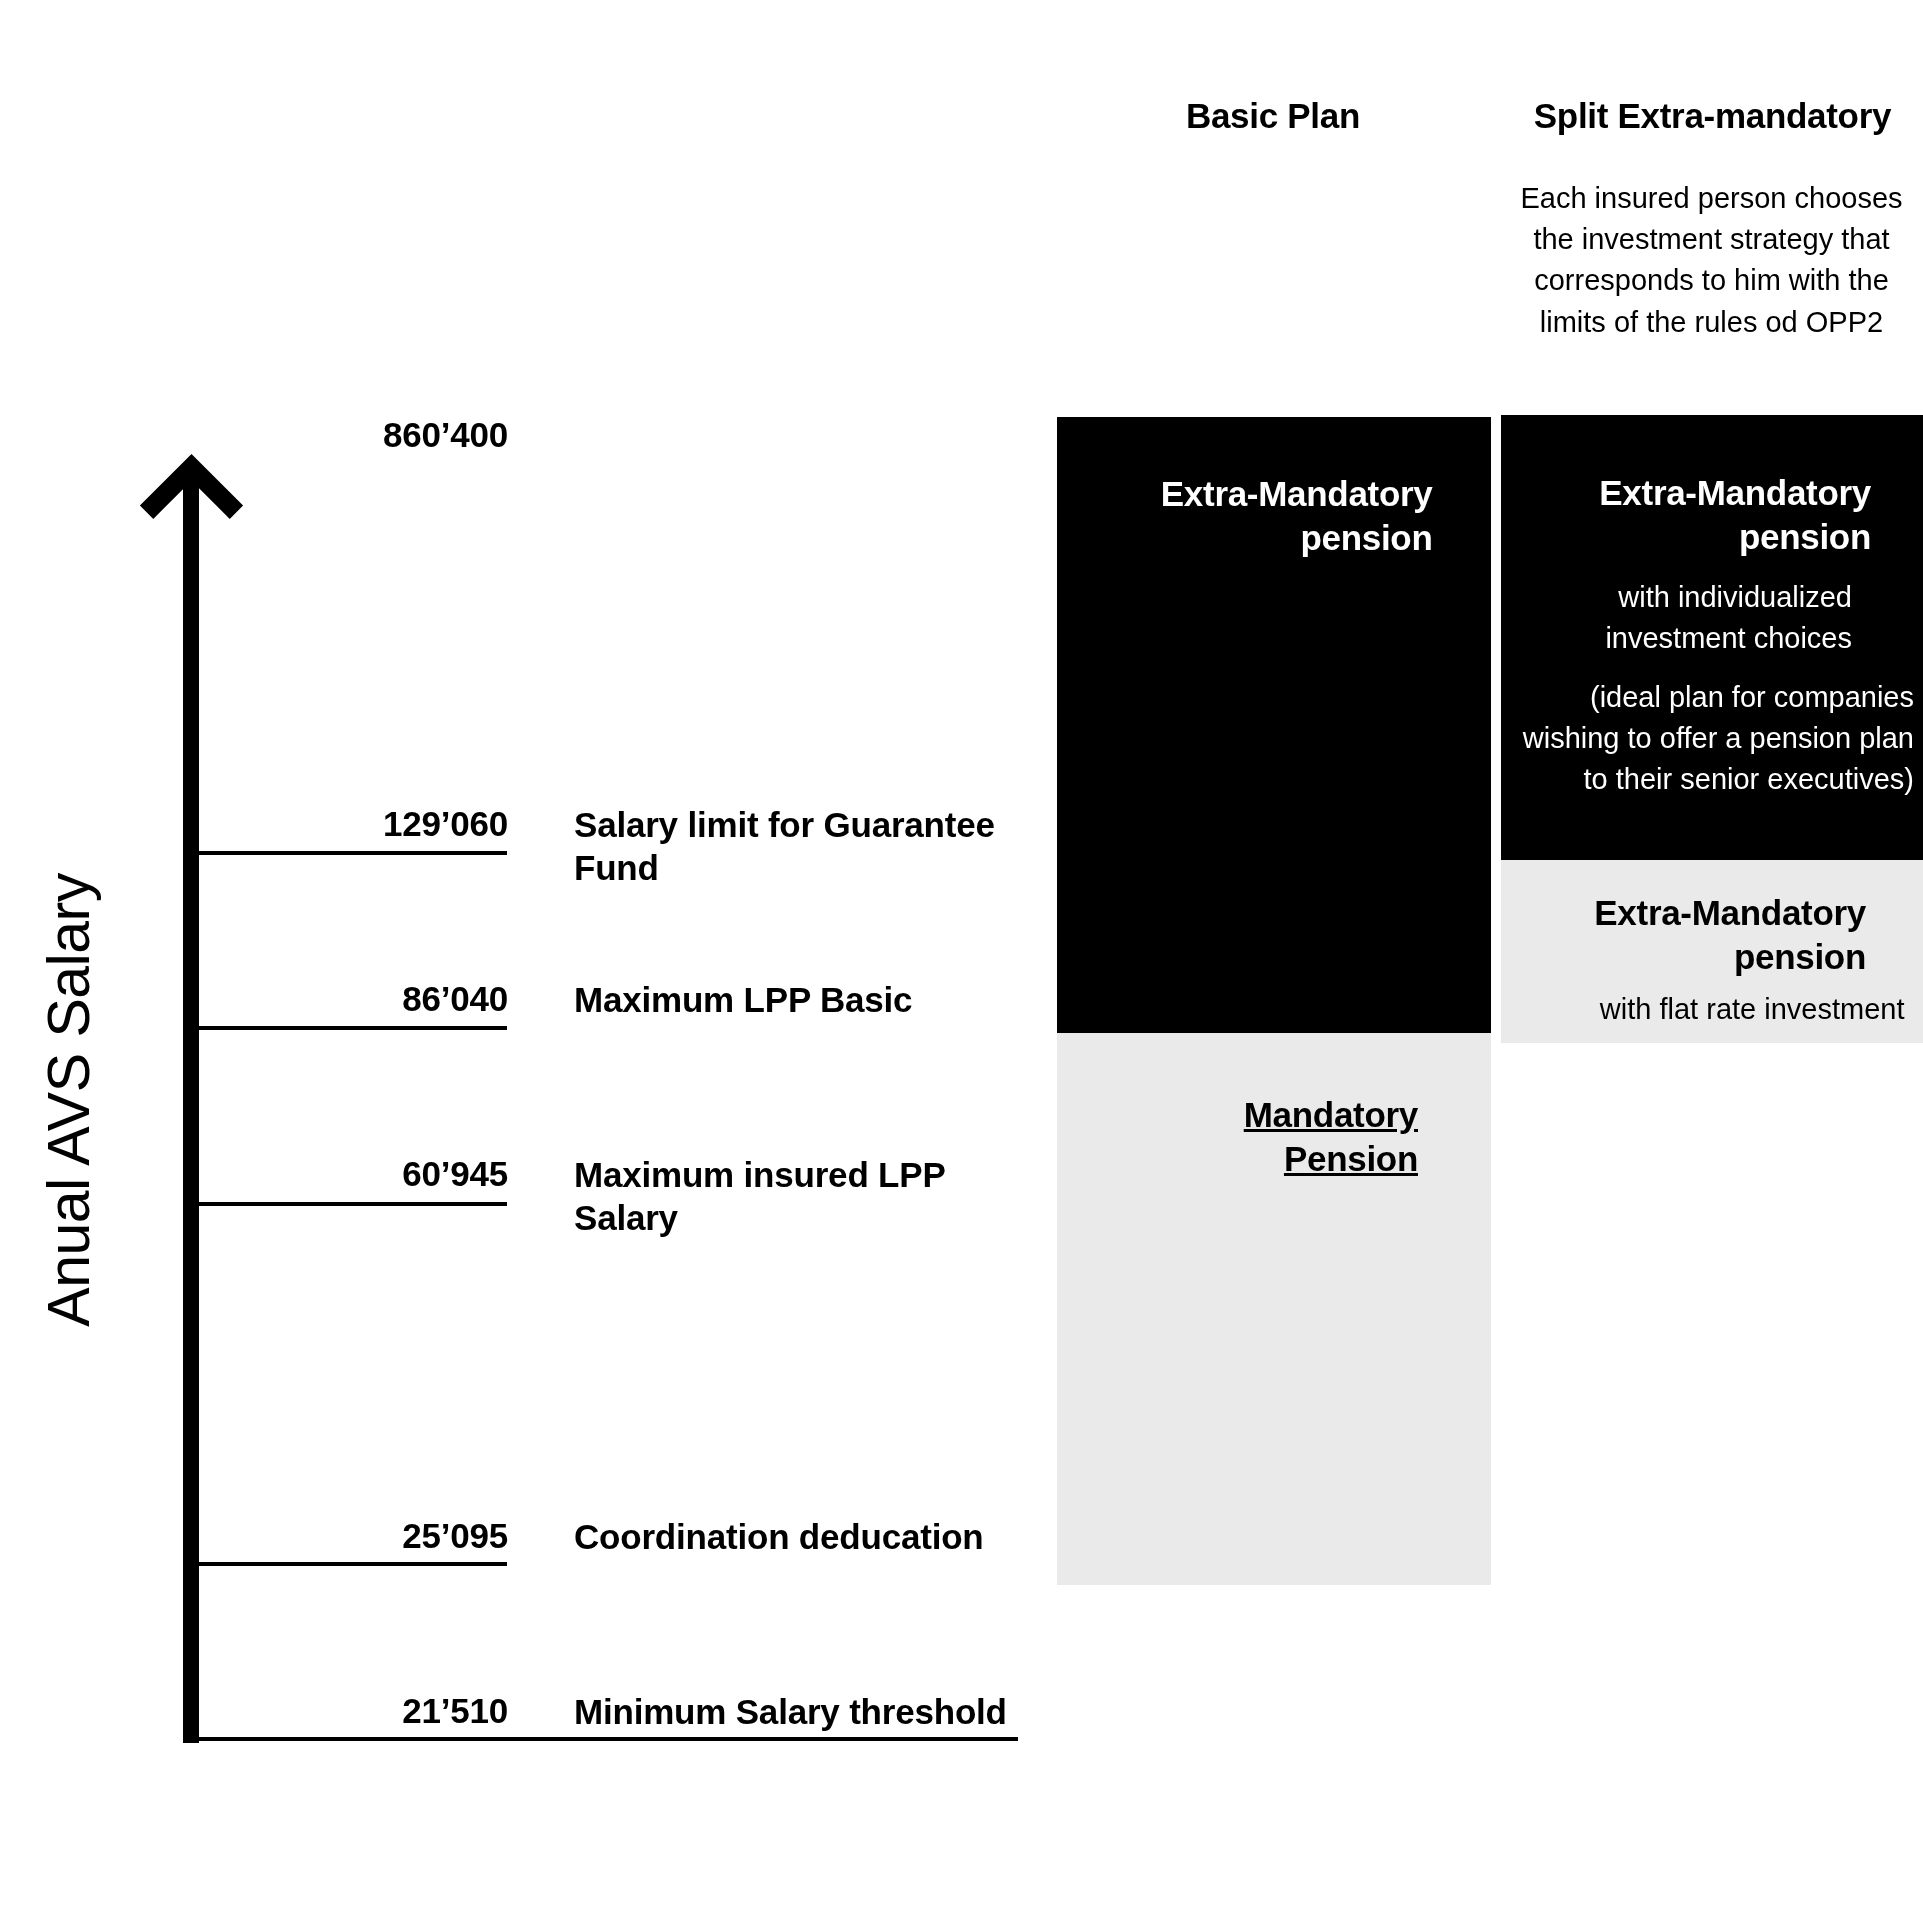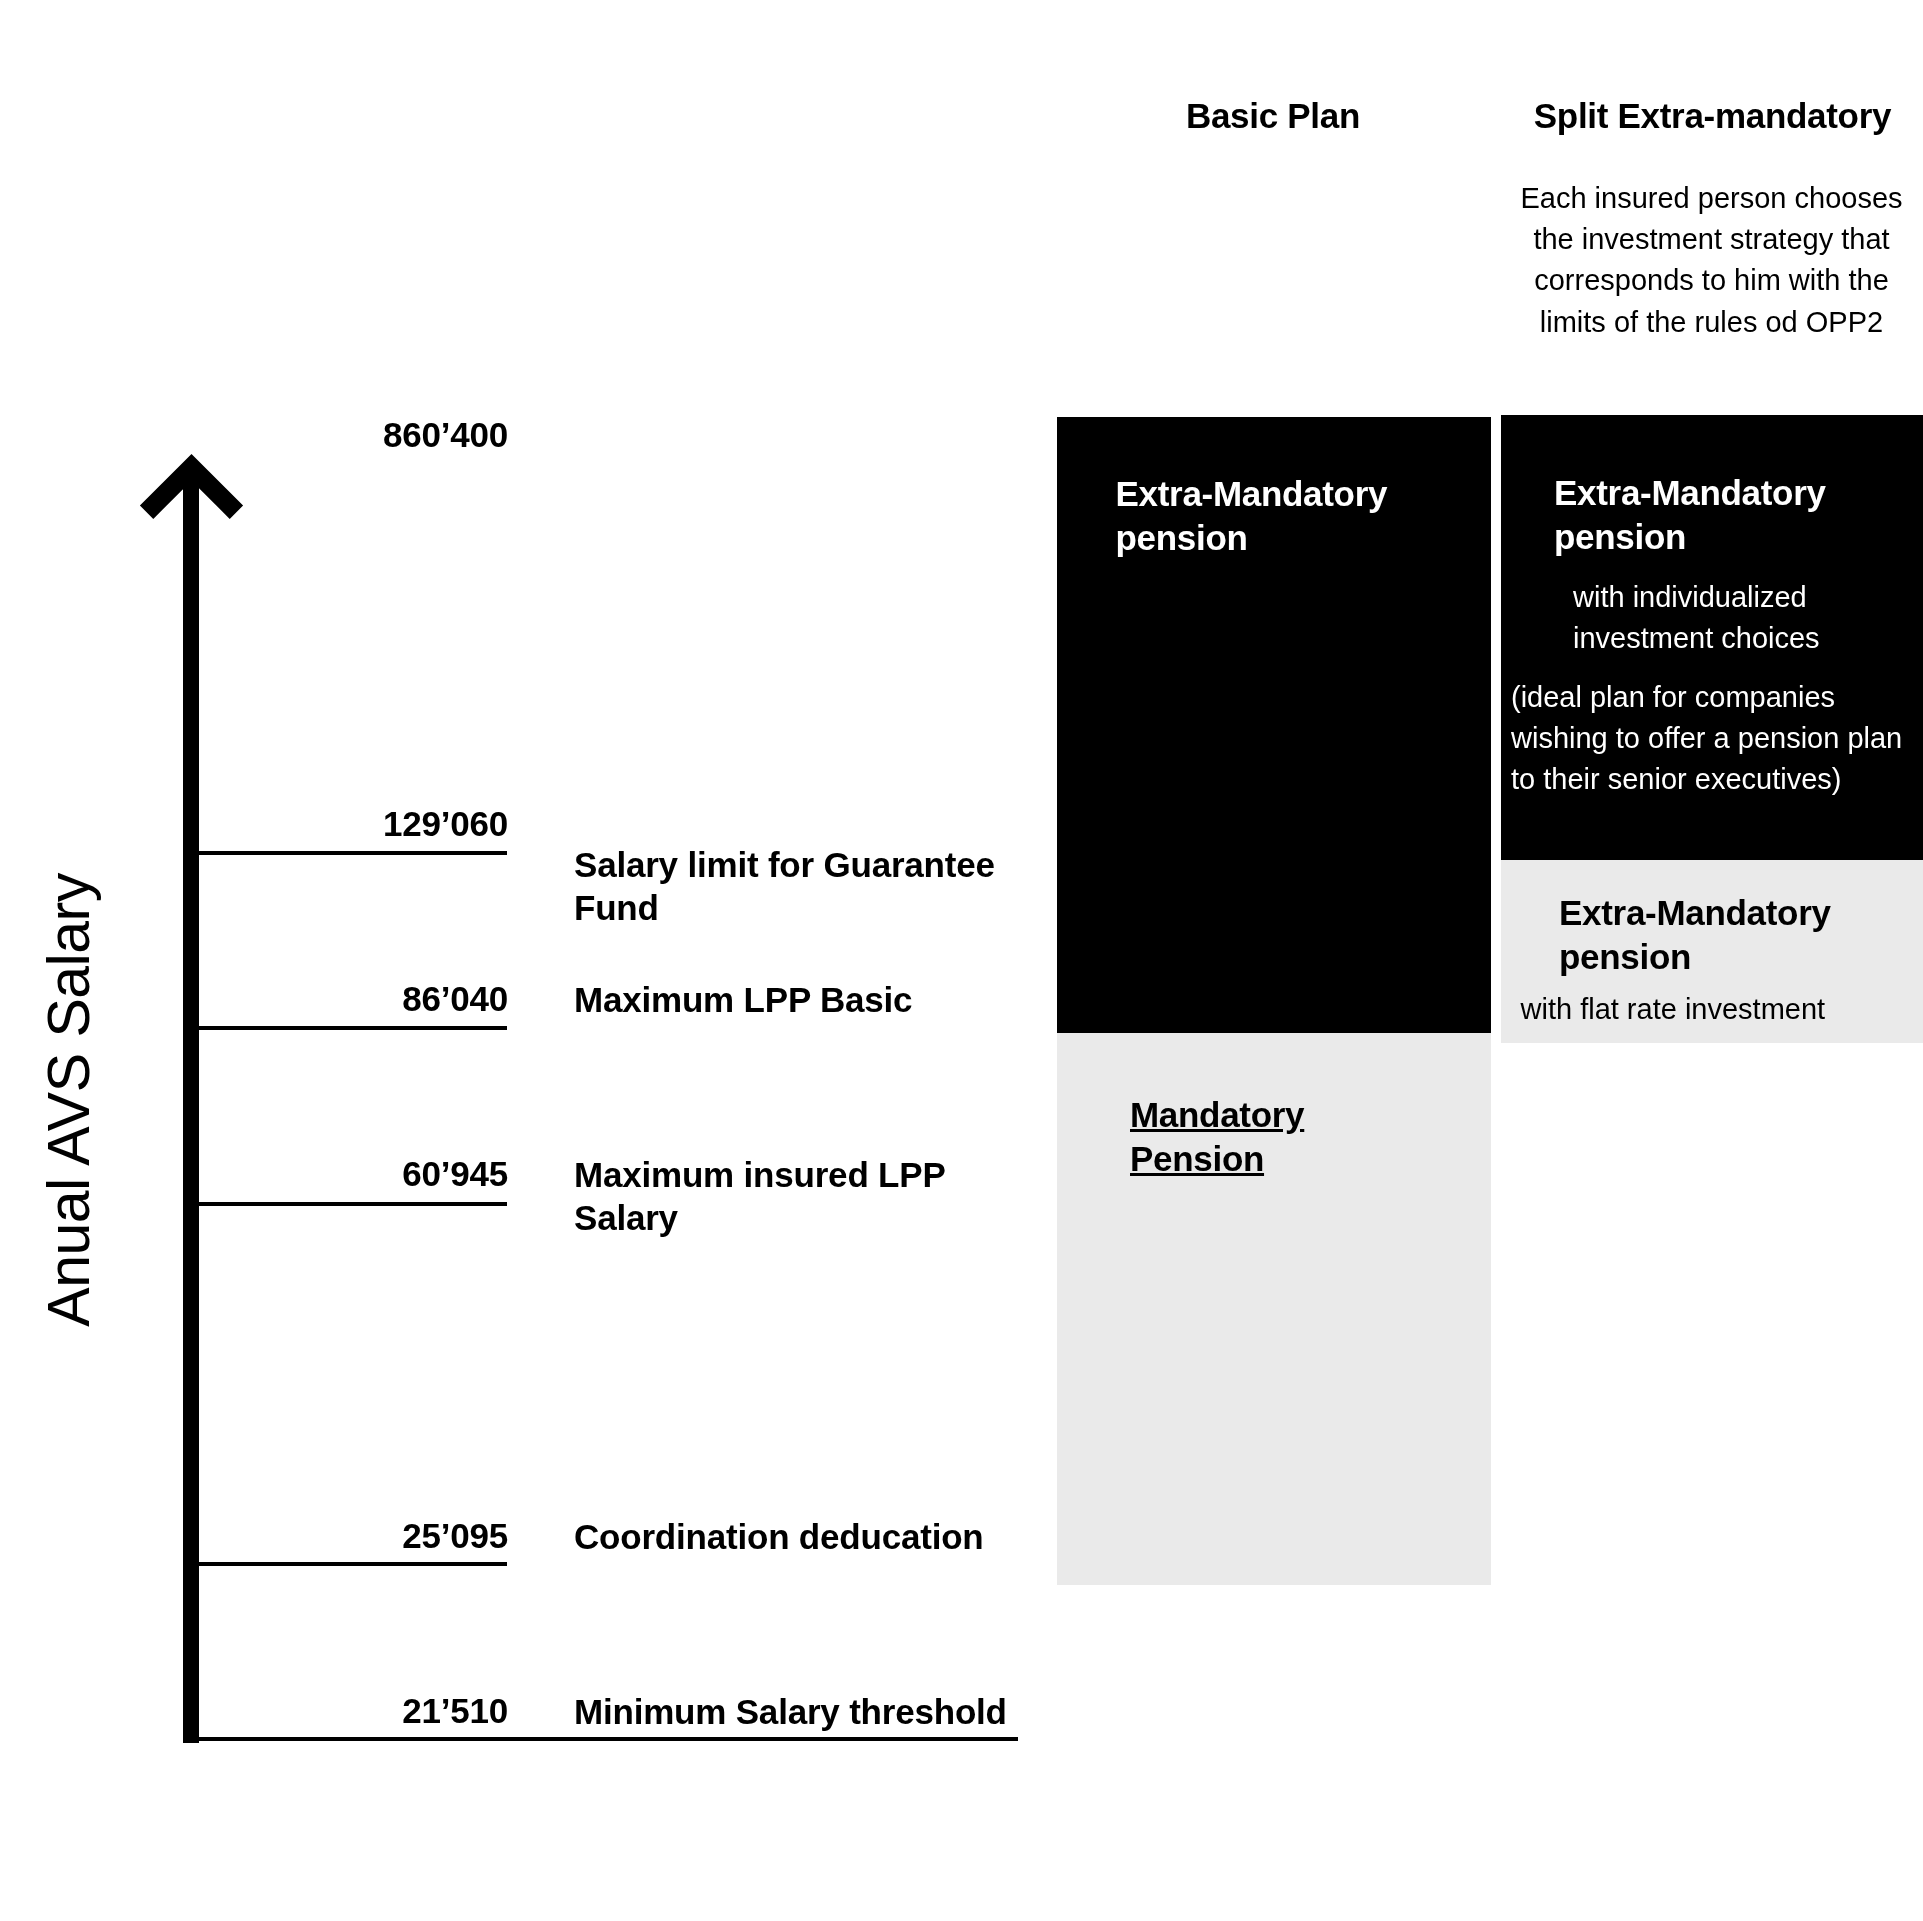--- a/index.html
+++ b/index.html
@@ -97,21 +97,21 @@
     line-height: 1.42;
   }
 
   
   .block {
     position: absolute;
     box-sizing: border-box;
     display: flex;
     flex-direction: column;
     align-items: center;
-    text-align: left;
+    text-align: right;
   }
   .block.dark  { background: #000000; color: #ffffff; }
   .block.light { background: #EAEAEA; color: #000000; }
 
   .block-title {
     font-size: 35px;
     font-weight: 700;
     line-height: 1.25;
     letter-spacing: -0.3px;
   }
@@ -139,21 +139,21 @@
 
   <div class="tick-line" style="top:851px;"></div>
   <div class="tick-line" style="top:1026px;"></div>
   <div class="tick-line" style="top:1202px;"></div>
   <div class="tick-line" style="top:1562px;"></div>
   <div class="tick-line full" style="top:1737px;"></div>
 
   <div class="tick-value" style="top:415px;">860’400</div>
 
   <div class="tick-value" style="top:804px;">129’060</div>
-  <div class="tick-label" style="top:803px;margin-top:40px;">Salary limit for Guarantee Fund</div>
+  <div class="tick-label" style="top:803px;">Salary limit for Guarantee Fund</div>
 
   <div class="tick-value" style="top:979px;">86’040</div>
   <div class="tick-label" style="top:978px;">Maximum LPP Basic</div>
 
   <div class="tick-value" style="top:1154px;">60’945</div>
   <div class="tick-label" style="top:1153px;">Maximum insured LPP Salary</div>
 
   <div class="tick-value" style="top:1516px;">25’095</div>
   <div class="tick-label" style="top:1515px;">Coordination deducation</div>
 

